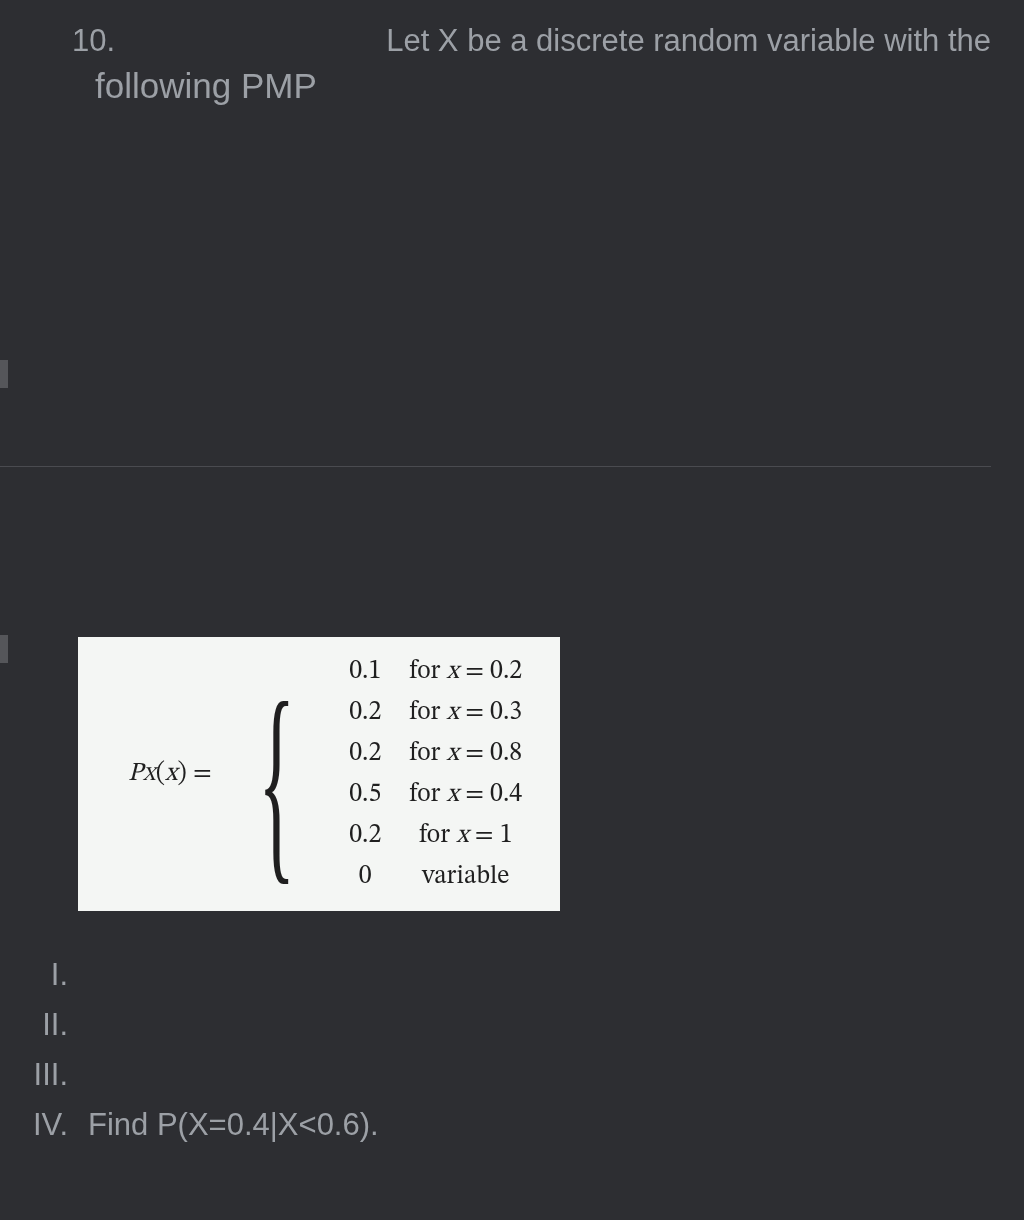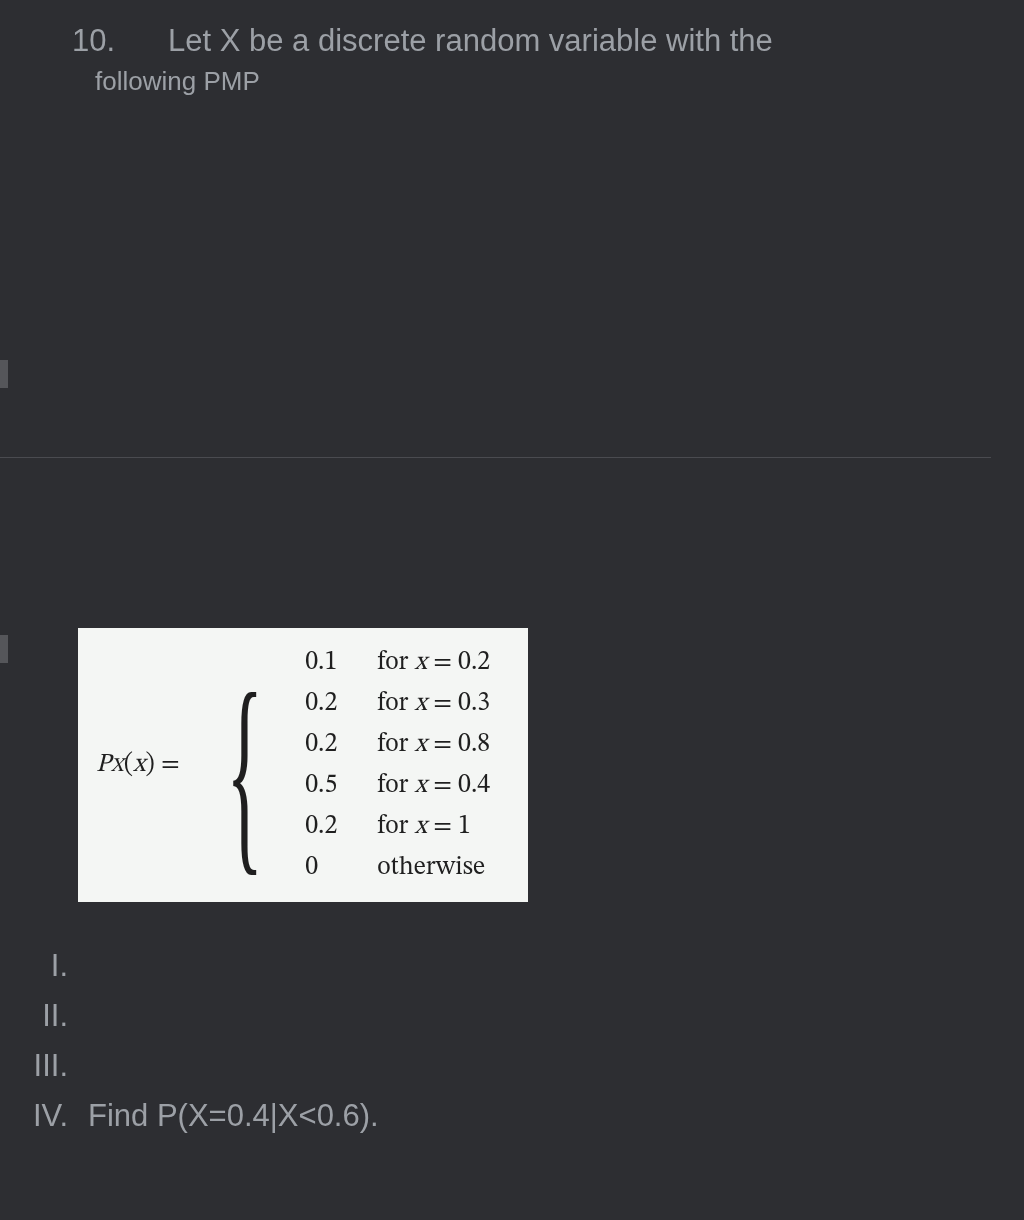--- a/index.html
+++ b/index.html
@@ -20,24 +20,25 @@
       margin-left: 72px;
       font-size: 31px;
       line-height: 1.35;
     }
     .qnum {
       min-width: 96px;
       text-align: left;
     }
     .qtext {
       flex: 1;
+      text-align: right;
     }
     .qcont {
       margin-left: 95px;
-      font-size: 26px;
+      font-size: 35px;
       margin-top: 4px;
     }
     .hr {
       border: 0;
       border-top: 1px solid #4a4b50;
       margin-top: 360px;
       width: 100%;
     }
     .eq-box {
       background: #f4f6f4;
@@ -49,34 +50,36 @@
       font-family: "Cambria Math", "STIX Two Math", "Times New Roman", serif;
       font-size: 26px;
     }
     .eq-inner {
       display: flex;
       align-items: center;
     }
     .lhs {
       font-style: italic;
       margin-right: 6px;
+      margin-left: 32px;
     }
     .sub { font-size: 0.75em; font-style: italic; }
     .paren { font-style: normal; }
     .brace {
       font-size: 220px;
       line-height: 0.8;
       margin: 0 8px 0 6px;
       font-weight: 300;
       font-family: serif;
       transform: scaleX(0.35) translateY(6px);
       display: inline-block;
     }
     table.cases {
       border-collapse: collapse;
+      text-align: center;
     }
     table.cases td {
       padding: 4px 16px 4px 0;
       white-space: nowrap;
     }
     table.cases td:first-child {
       min-width: 72px;
     }
     .mi { font-style: italic; }
     .sublist {
@@ -147,21 +150,21 @@
         <tr>
           <td>0.5</td>
           <td><span>for</span> <span class="mi">x</span> <span>= 0.4</span></td>
         </tr>
         <tr>
           <td>0.2</td>
           <td><span>for</span> <span class="mi">x</span> <span>= 1</span></td>
         </tr>
         <tr>
           <td>0</td>
-          <td><span>otherwise</span></td>
+          <td><span>variable</span></td>
         </tr>
       </tbody>
         </table>
     </div>
   </div>
 
   <div class="sublist">
     <div class="row">
       <div class="marker">I.</div>
     </div>

